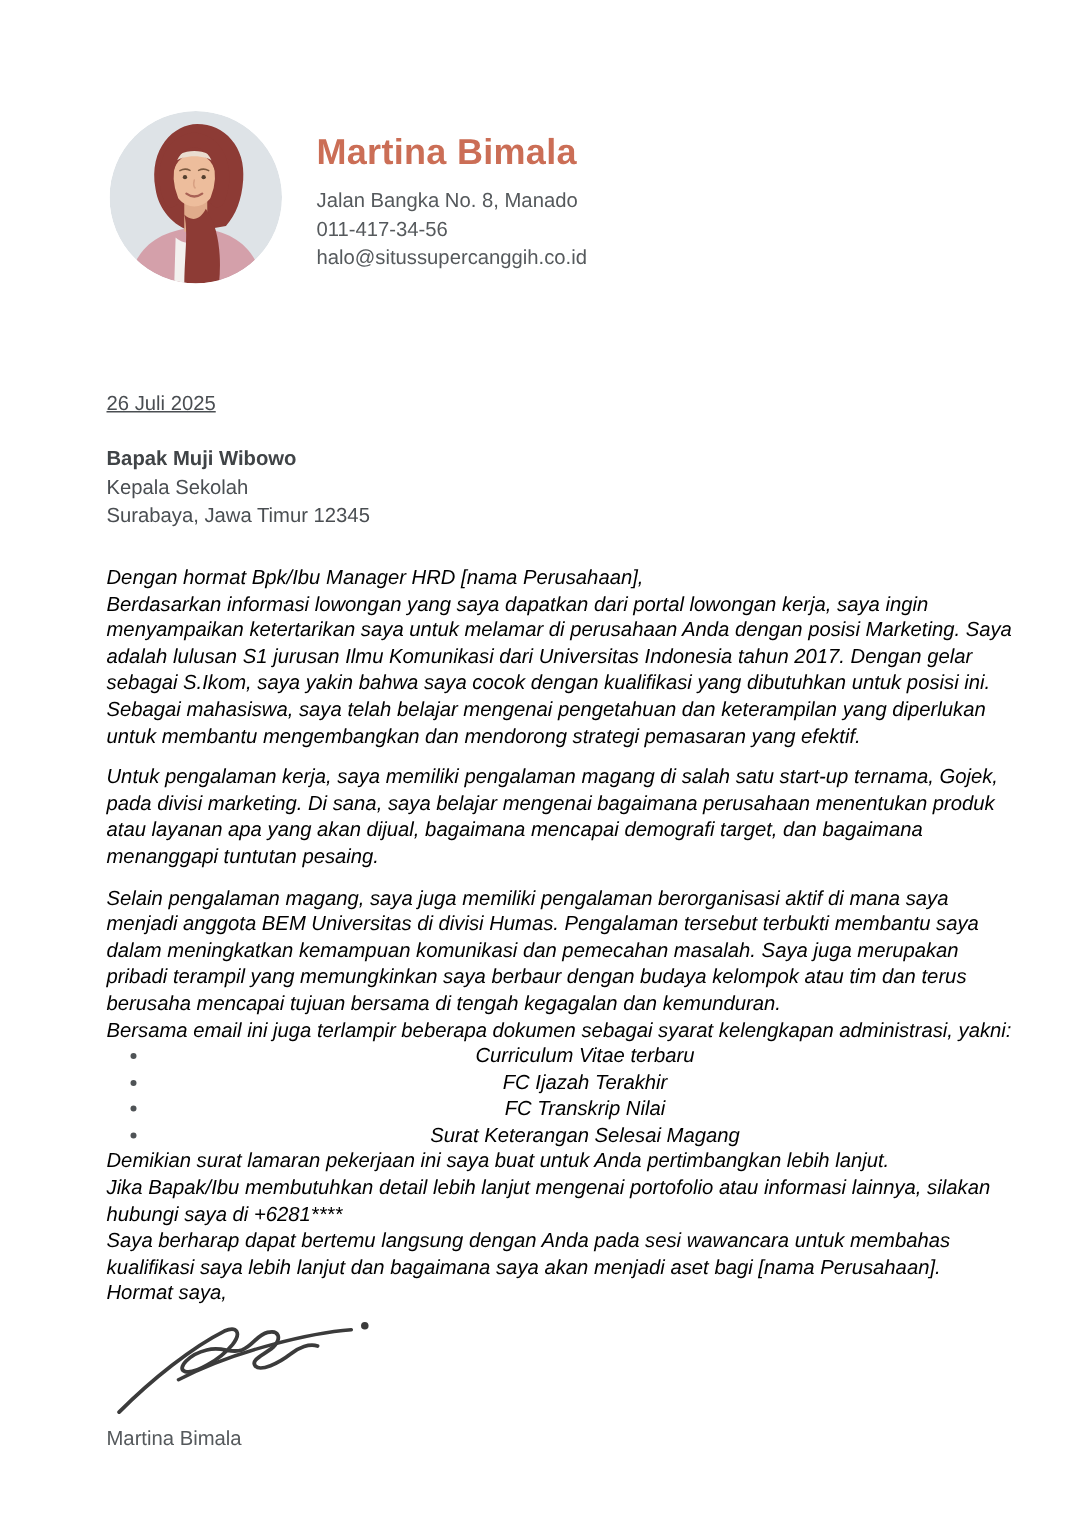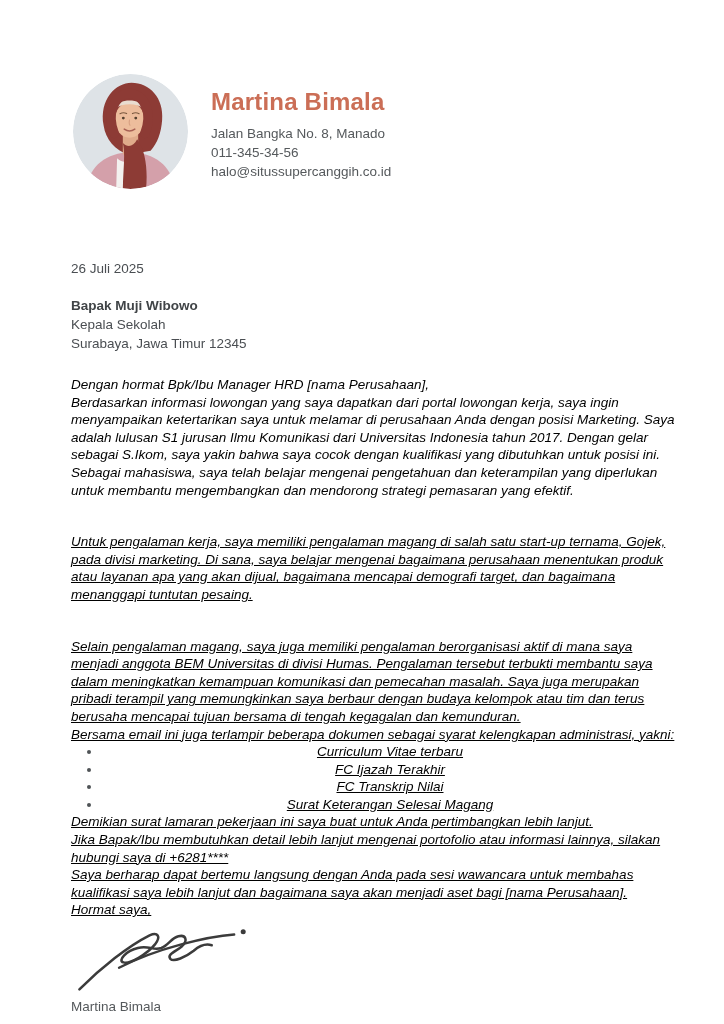--- a/index.html
+++ b/index.html
@@ -42,39 +42,40 @@
     line-height: 19px;
     color: #55595c;
   }
 
   
   .date-line {
     margin-top: 70px;
     font-size: 13.5px;
     line-height: 19px;
     color: #4a4e52;
+    text-decoration: underline;
   }
   .recipient { margin-top: 18px; }
   .recipient-line {
     font-size: 13.5px;
     line-height: 19px;
     color: #4a4e52;
   }
   .recipient-line.bold { font-weight: 700; color: #404447; }
 
   
   .body-text {
     margin-top: 23px;
     font-style: italic;
     font-size: 13.5px;
     line-height: 17.6px;
     color: #000000;
     max-width: 614px;
   }
-  .para-block + .para-block { margin-top: 34px; text-decoration: underline; }
+  .para-block + .para-block { margin-top: 10px; }
 
   ul.attachments {
     list-style: none;
     margin: 0;
   }
   ul.attachments li {
     position: relative;
     padding-left: 27px;
     text-align: center;
   }
@@ -139,21 +140,21 @@
             <path d="M49,41.5 Q52.5,39.5 56,41.3" stroke="#7c5a40" stroke-width="1.1" fill="none" stroke-linecap="round"></path>
             <path d="M62,41.3 Q65.5,39.5 69,41.5" stroke="#7c5a40" stroke-width="1.1" fill="none" stroke-linecap="round"></path>
             <path d="M59,48 Q58,52 59.5,53.5" stroke="#d8a183" stroke-width="1.1" fill="none" stroke-linecap="round"></path>
             <path d="M53.5,57.5 Q59,61.5 64.5,57.5" stroke="#a96255" stroke-width="1.6" fill="none" stroke-linecap="round"></path>
           </g>
         </svg>
       </div>
       <div class="header-info">
         <div class="person-name">Martina Bimala</div>
         <div class="contact-line">Jalan Bangka No. 8, Manado</div>
-        <div class="contact-line">011-345-34-56</div>
+        <div class="contact-line">011-417-34-56</div>
         <div class="contact-line">halo@situssupercanggih.co.id</div>
       </div>
     </div>
 
     <div class="date-line">26 Juli 2025</div>
 
     <div class="recipient">
       <div class="recipient-line bold">Bapak Muji Wibowo</div>
       <div class="recipient-line">Kepala Sekolah</div>
       <div class="recipient-line">Surabaya, Jawa Timur 12345</div>

